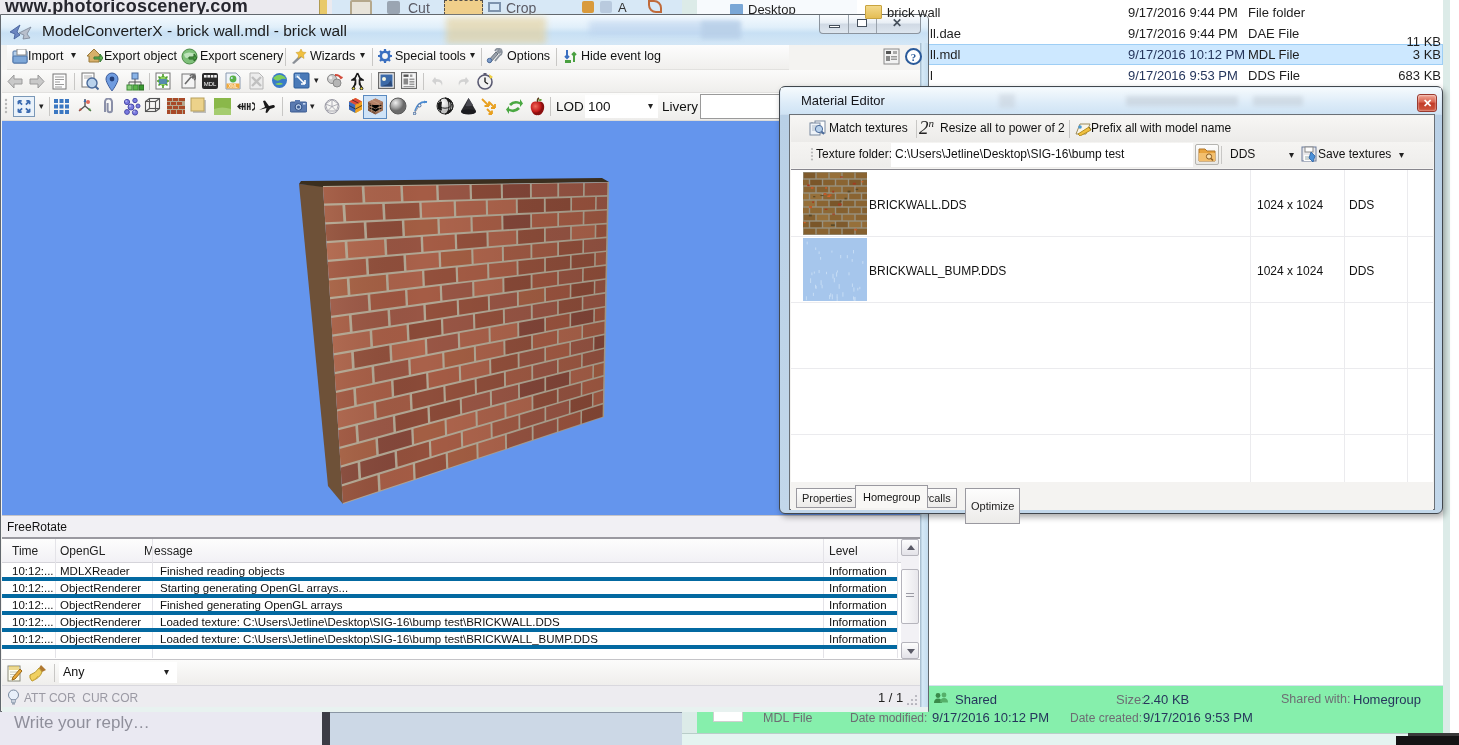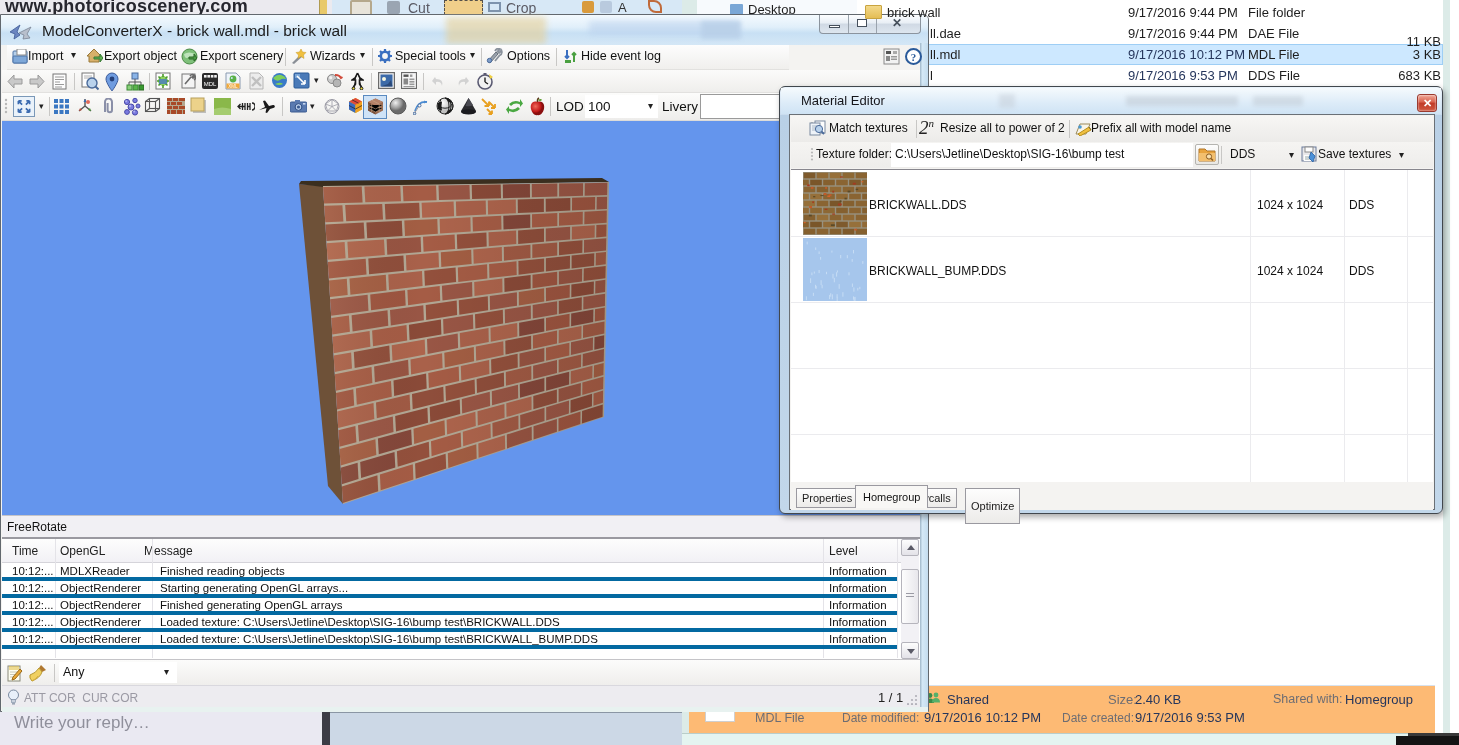--- a/index.html
+++ b/index.html
@@ -51,21 +51,21 @@
    <div class="abs t" style="left:73px;top:47px;font-size:13px;color:#1e1e1e">ll.mdl</div>
    <div class="abs t" style="left:271px;top:47px;font-size:13px;color:#26365c">9/17/2016 10:12 PM</div>
    <div class="abs t" style="left:391px;top:47px;font-size:13px;color:#1e1e1e">MDL File</div>
    <div class="abs t" style="right:2px;top:47px;font-size:13px;color:#1e1e1e">3 KB</div>
    <div class="abs t" style="left:73px;top:68px;font-size:13px;color:#1e1e1e">l</div>
    <div class="abs t" style="left:271px;top:68px;font-size:13px;color:#26365c">9/17/2016 9:53 PM</div>
    <div class="abs t" style="left:391px;top:68px;font-size:13px;color:#1e1e1e">DDS File</div>
    <div class="abs t" style="right:2px;top:68px;font-size:13px;color:#1e1e1e">683 KB</div>
  </div>
 
- <div class="abs" style="left:7px;top:685px;width:746px;height:48px;background:#fdba74;border-top:1px solid #d7e2ee">
+ <div class="abs" style="left:15px;top:685px;width:746px;height:48px;background:#86efac;border-top:1px solid #d7e2ee">
    <div class="abs" style="left:16px;top:12px;width:30px;height:24px;background:#fff;border:1px solid #cfcfcf"></div>
    <svg class="abs" style="left:236px;top:6px" width="16" height="13" viewBox="0 0 16 13">
         <circle cx="5" cy="3.5" r="2.4" fill="#3a8a4a"></circle>
         <path d="M1 11 Q1 6.5 5 6.5 Q9 6.5 9 11Z" fill="#3a8a4a"></path>
         <circle cx="11" cy="3" r="2.4" fill="#56b06a"></circle>
         <path d="M7 10.5 Q7 6 11 6 Q15 6 15 10.5Z" fill="#56b06a"></path>
       </svg>
    <div class="abs t" style="left:258px;top:6px;font-size:13px;color:#26365c">Shared</div>
    <div class="abs t" style="left:419px;top:6px;font-size:13px;color:#6d6d73">Size:</div>
    <div class="abs t" style="left:446px;top:6px;font-size:13px;color:#26365c">2.40 KB</div>

